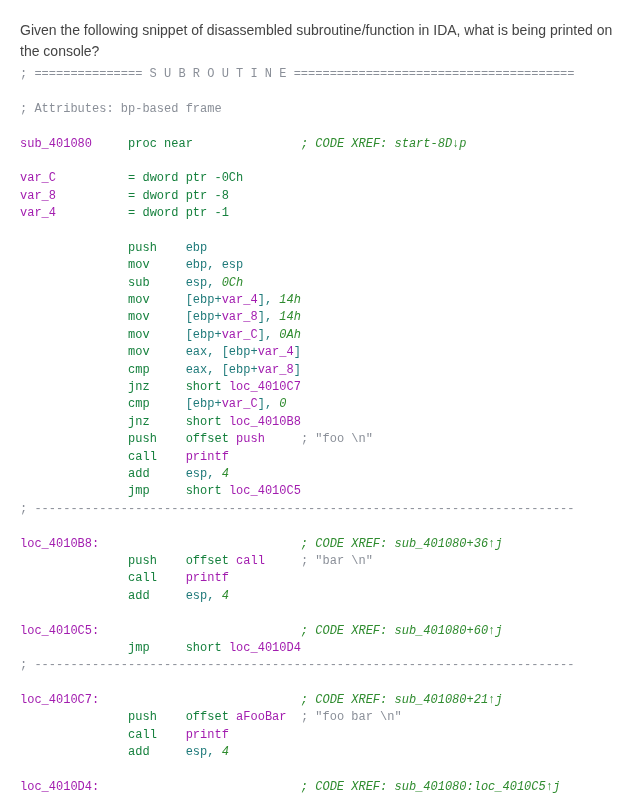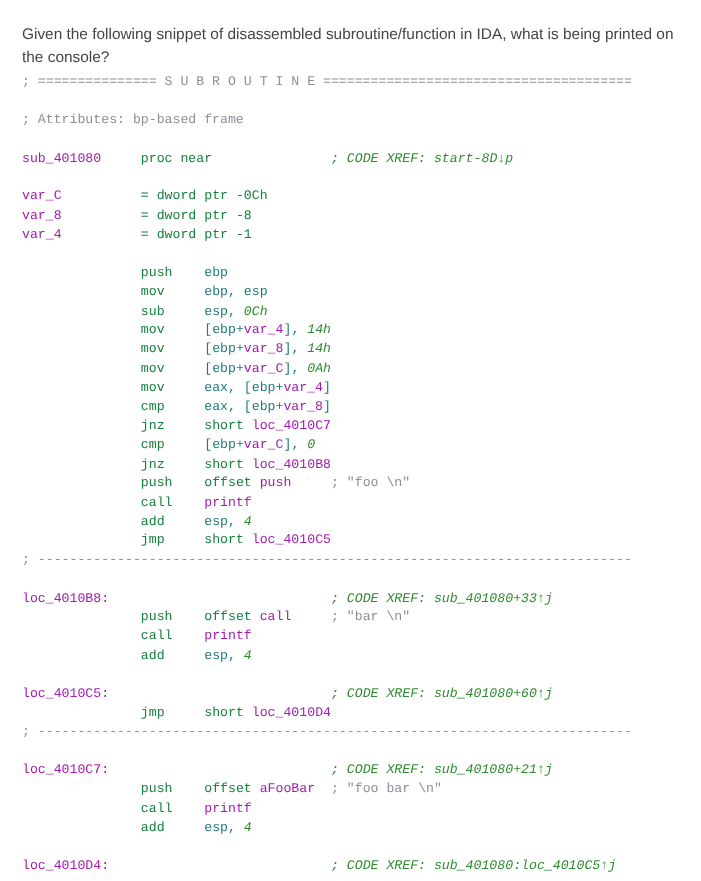--- a/index.html
+++ b/index.html
@@ -55,21 +55,21 @@
                <span class="c-navy">cmp</span>     <span class="c-teal">eax, [ebp+</span><span class="c-blue">var_8</span><span class="c-teal">]</span>
                <span class="c-navy">jnz</span>     <span class="c-navy">short </span><span class="c-blue">loc_4010C7</span>
                <span class="c-navy">cmp</span>     <span class="c-teal">[ebp+</span><span class="c-blue">var_C</span><span class="c-teal">], </span><span class="c-green">0</span>
                <span class="c-navy">jnz</span>     <span class="c-navy">short </span><span class="c-blue">loc_4010B8</span>
                <span class="c-navy">push</span>    <span class="c-navy">offset </span><span class="c-blue">push</span>     <span class="c-gray">; "foo \n"</span>
                <span class="c-navy">call</span>    <span class="c-blue">printf</span>
                <span class="c-navy">add</span>     <span class="c-teal">esp, </span><span class="c-green">4</span>
                <span class="c-navy">jmp</span>     <span class="c-navy">short </span><span class="c-blue">loc_4010C5</span>
 <span class="c-gray">; ---------------------------------------------------------------------------</span>
 
-<span class="c-blue">loc_4010B8:</span>                            <span class="c-green"><span>; CODE XREF: sub_401080+33</span><span>↑</span><span>j</span></span>
+<span class="c-blue">loc_4010B8:</span>                            <span class="c-green"><span>; CODE XREF: sub_401080+36</span><span>↑</span><span>j</span></span>
                <span class="c-navy">push</span>    <span class="c-navy">offset </span><span class="c-blue">call</span>     <span class="c-gray">; "bar \n"</span>
                <span class="c-navy">call</span>    <span class="c-blue">printf</span>
                <span class="c-navy">add</span>     <span class="c-teal">esp, </span><span class="c-green">4</span>
 
 <span class="c-blue">loc_4010C5:</span>                            <span class="c-green"><span>; CODE XREF: sub_401080+60</span><span>↑</span><span>j</span></span>
                <span class="c-navy">jmp</span>     <span class="c-navy">short </span><span class="c-blue">loc_4010D4</span>
 <span class="c-gray">; ---------------------------------------------------------------------------</span>
 
 <span class="c-blue">loc_4010C7:</span>                            <span class="c-green"><span>; CODE XREF: sub_401080+21</span><span>↑</span><span>j</span></span>
                <span class="c-navy">push</span>    <span class="c-navy">offset </span><span class="c-blue">aFooBar</span>  <span class="c-gray">; "foo bar \n"</span>

